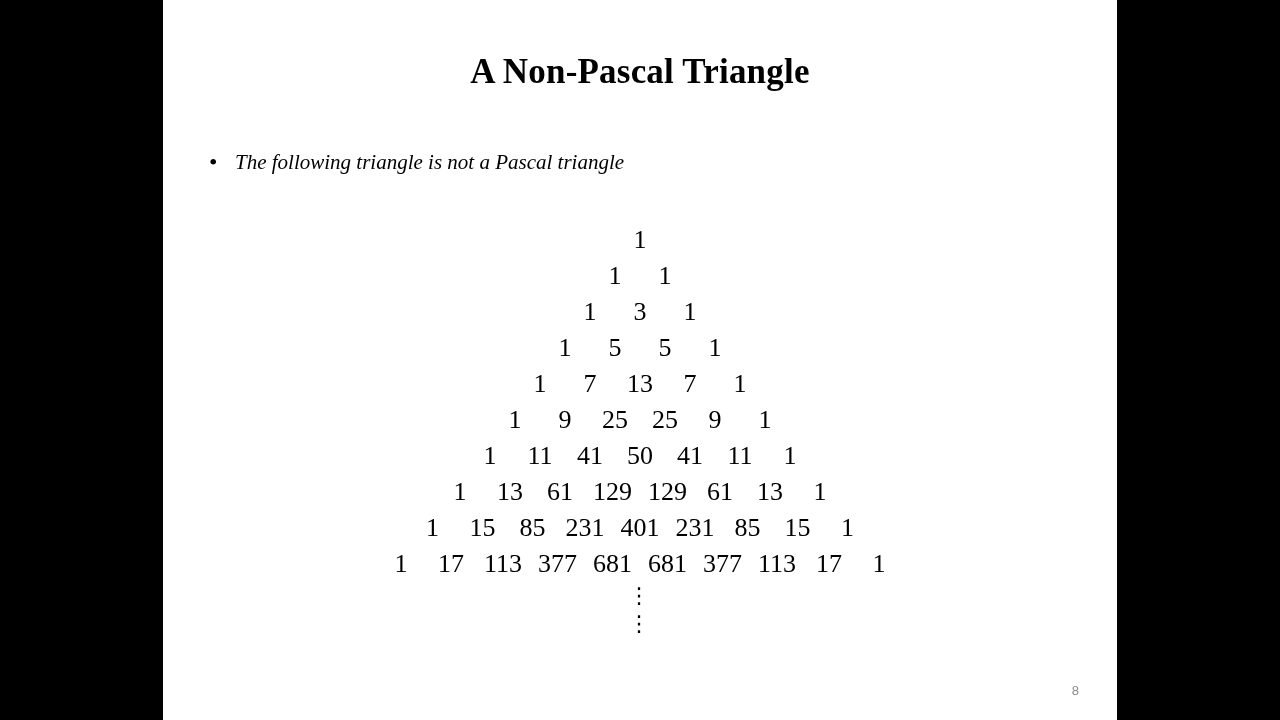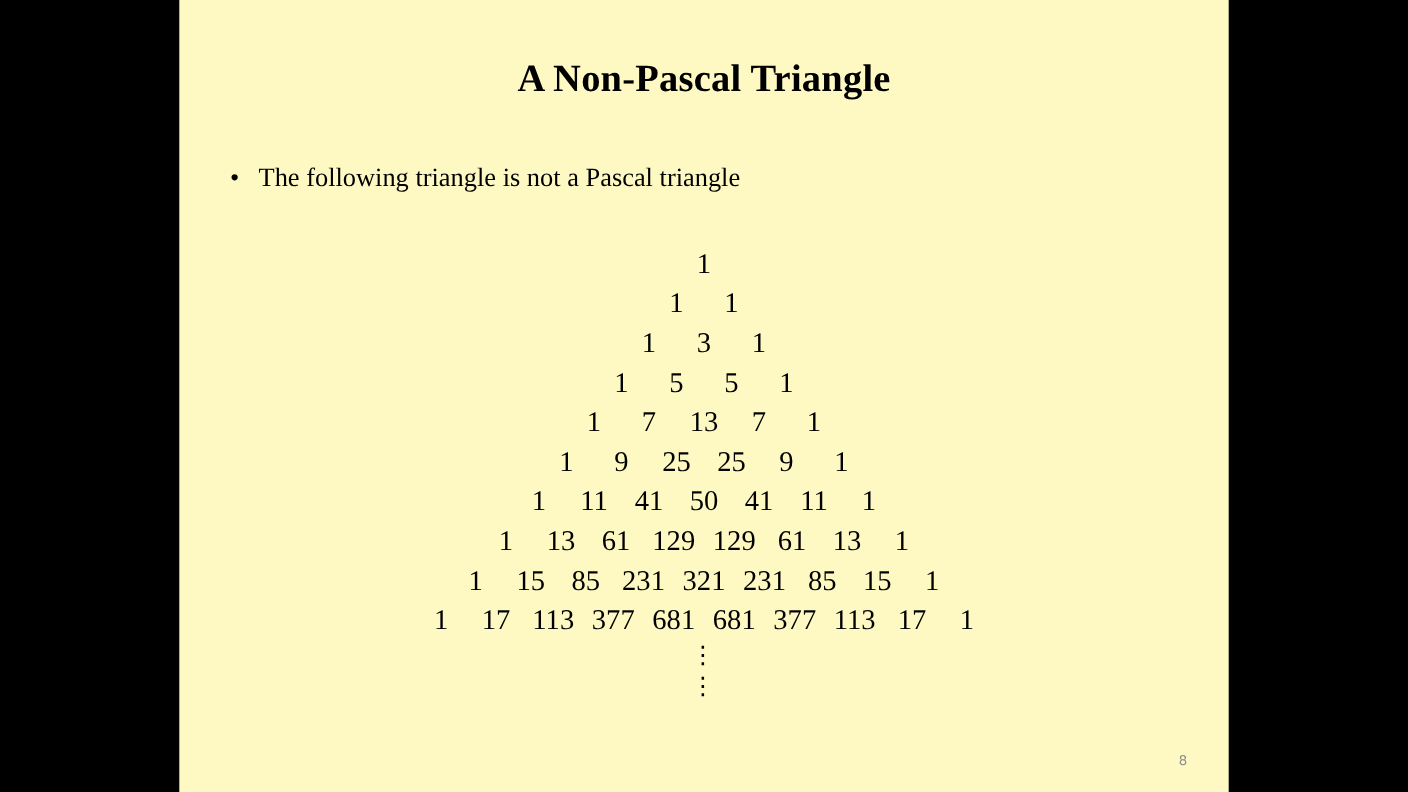--- a/index.html
+++ b/index.html
@@ -18,21 +18,21 @@
     width: 1280px;
     height: 720px;
     background: #000000;
   }
   .slide {
     position: absolute;
     left: 163px;
     top: 0;
     width: 954px;
     height: 720px;
-    background: #fef9c3;
+    background: #ffffff;
   }
   .slide-title {
     position: absolute;
     left: 0;
     top: 52px;
     width: 954px;
     text-align: center;
     font-size: 35px;
     font-weight: bold;
     color: #000000;
@@ -48,23 +48,24 @@
   }
   .bullet-dot {
     width: 26px;
     flex: 0 0 26px;
     font-size: 24px;
     line-height: 30px;
     color: #000000;
     text-align: left;
   }
   .bullet-text {
-    font-size: 24px;
+    font-size: 21px;
     line-height: 30px;
     color: #000000;
+    font-style: italic;
   }
   .triangle {
     position: absolute;
     left: 0;
     top: 222px;
     width: 954px;
     display: flex;
     flex-direction: column;
     align-items: center;
   }
@@ -169,21 +170,21 @@
           <span class="tri-cell">129</span>
           <span class="tri-cell">61</span>
           <span class="tri-cell">13</span>
           <span class="tri-cell">1</span>
         </div>
         <div class="tri-row">
           <span class="tri-cell">1</span>
           <span class="tri-cell">15</span>
           <span class="tri-cell">85</span>
           <span class="tri-cell">231</span>
-          <span class="tri-cell">321</span>
+          <span class="tri-cell">401</span>
           <span class="tri-cell">231</span>
           <span class="tri-cell">85</span>
           <span class="tri-cell">15</span>
           <span class="tri-cell">1</span>
         </div>
         <div class="tri-row">
           <span class="tri-cell">1</span>
           <span class="tri-cell">17</span>
           <span class="tri-cell">113</span>
           <span class="tri-cell">377</span>

